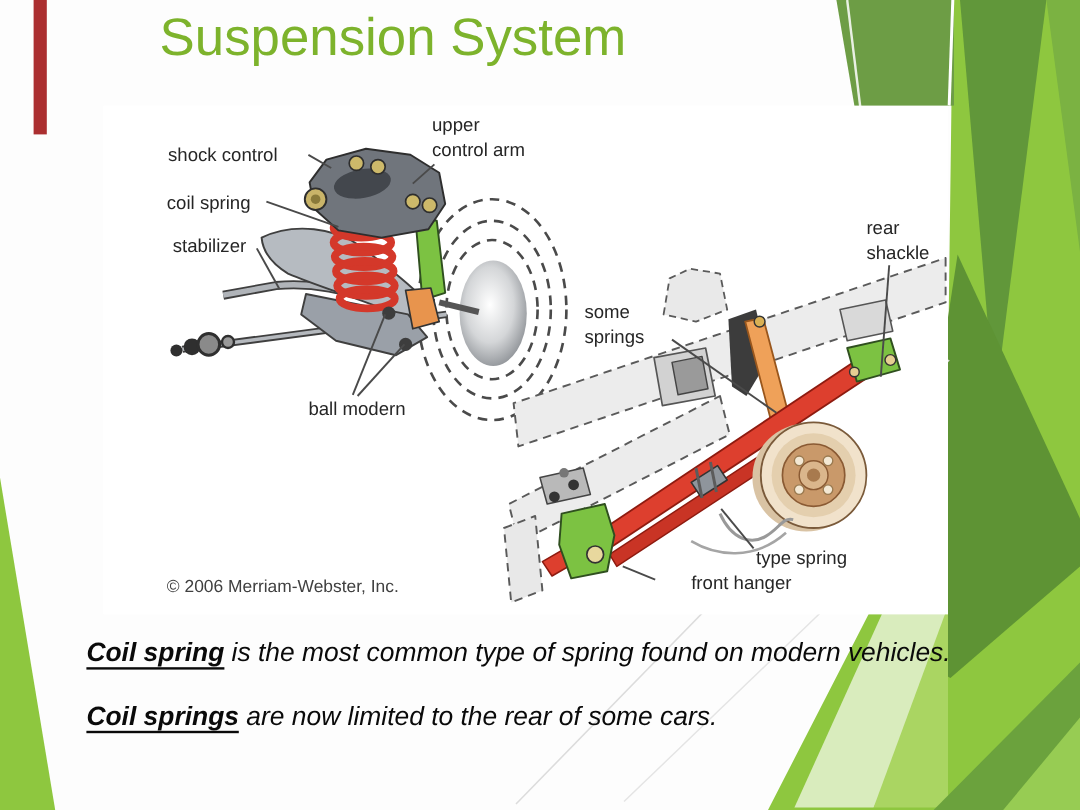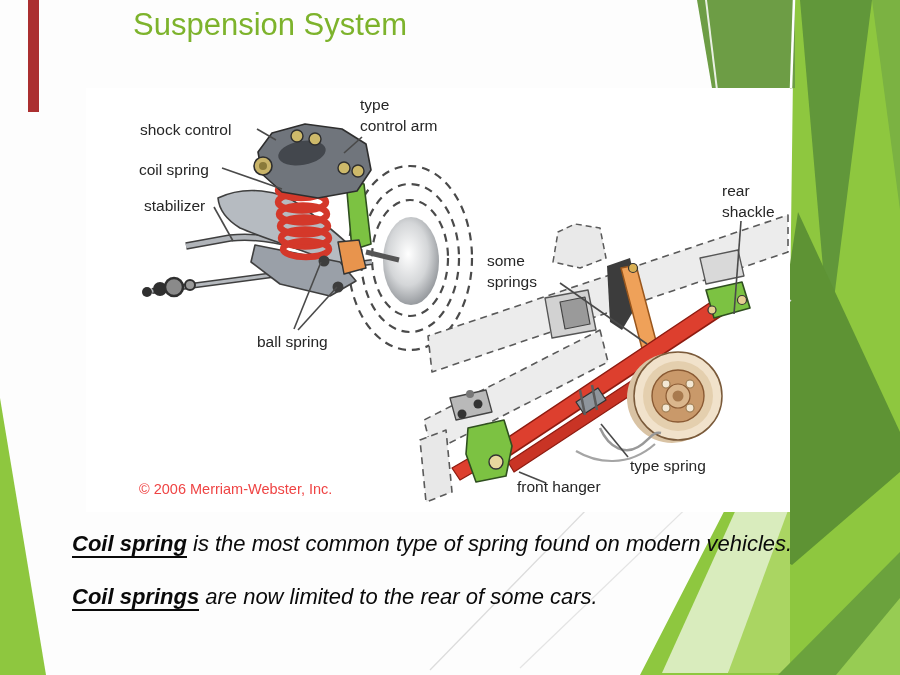--- a/index.html
+++ b/index.html
@@ -3,29 +3,29 @@
 <meta charset="utf-8">
 <style>
   html,body{margin:0;padding:0;}
   body{
     width:900px;height:675px;position:relative;overflow:hidden;
     background:#fdfdfd;font-family:"Liberation Sans",sans-serif;
   }
   #deco,#art{position:absolute;left:0;top:0;width:900px;height:675px;}
   #red-bar{position:absolute;left:28px;top:0;width:11px;height:112px;background:#ab2f30;}
   #title{
-    position:absolute;left:133px;top:6px;font-size:31px;line-height:1.2;
+    position:absolute;left:133px;top:6px;font-size:44px;line-height:1.2;
     color:#7db32c;letter-spacing:0px;white-space:nowrap;
   }
   .dlabel{
     position:absolute;font-size:15.5px;line-height:21px;color:#262626;
     white-space:nowrap;
   }
   .dlabel span{display:block;}
-  #credit{position:absolute;left:139px;top:481px;font-size:14.5px;color:#ef4444;white-space:nowrap;}
+  #credit{position:absolute;left:139px;top:481px;font-size:14.5px;color:#404040;white-space:nowrap;}
   .bodyline{
     position:absolute;left:72px;font-size:22px;color:#0a0a0a;white-space:nowrap;font-style:italic;
   }
   .bodyline .lead{font-weight:bold;border-bottom:2.5px solid #0a0a0a;padding-bottom:0px;}
   #line1{top:531px;}
   #line2{top:584px;}
 </style>
 </head>
 <body>
 
@@ -171,34 +171,34 @@
     <line x1="298" y1="330" x2="337" y2="287"></line>
     <line x1="741" y1="221" x2="734" y2="314"></line>
     <line x1="560" y1="283" x2="647" y2="344"></line>
     <line x1="628" y1="457" x2="601" y2="424"></line>
     <line x1="546" y1="483" x2="519" y2="472"></line>
   </g>
 </svg>
 
 <div class="dlabel" style="left:140px;top:119px">shock control</div>
 <div class="dlabel" style="left:360px;top:94px">
-  <span>type</span>
+  <span>upper</span>
   <span>control arm</span>
 </div>
 <div class="dlabel" style="left:139px;top:159px">coil spring</div>
 <div class="dlabel" style="left:144px;top:195px">stabilizer</div>
-<div class="dlabel" style="left:257px;top:331px">ball spring</div>
+<div class="dlabel" style="left:257px;top:331px">ball modern</div>
 <div class="dlabel" style="left:722px;top:180px">
   <span>rear</span>
   <span>shackle</span>
 </div>
 <div class="dlabel" style="left:487px;top:250px">
   <span>some</span>
   <span>springs</span>
 </div>
 <div class="dlabel" style="left:630px;top:455px">type spring</div>
-<div class="dlabel" style="left:517px;top:476px">front hanger</div>
+<div class="dlabel" style="left:576px;top:476px">front hanger</div>
 <div id="credit">© 2006 Merriam-Webster, Inc.</div>
 
 <div id="title">Suspension System</div>
 
 <div id="line1" class="bodyline"><span class="lead">Coil spring</span><span> is the most common type of spring found on modern vehicles.</span></div>
 <div id="line2" class="bodyline"><span class="lead">Coil springs</span><span> are now limited to the rear of some cars.</span></div>
 
 </body></html>

